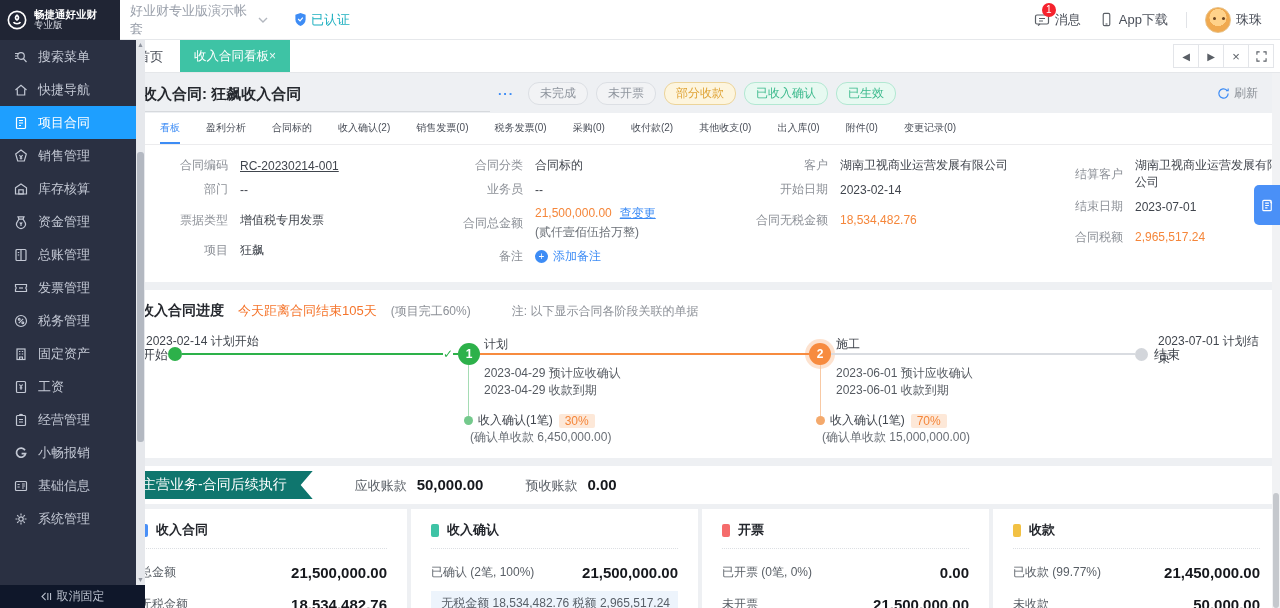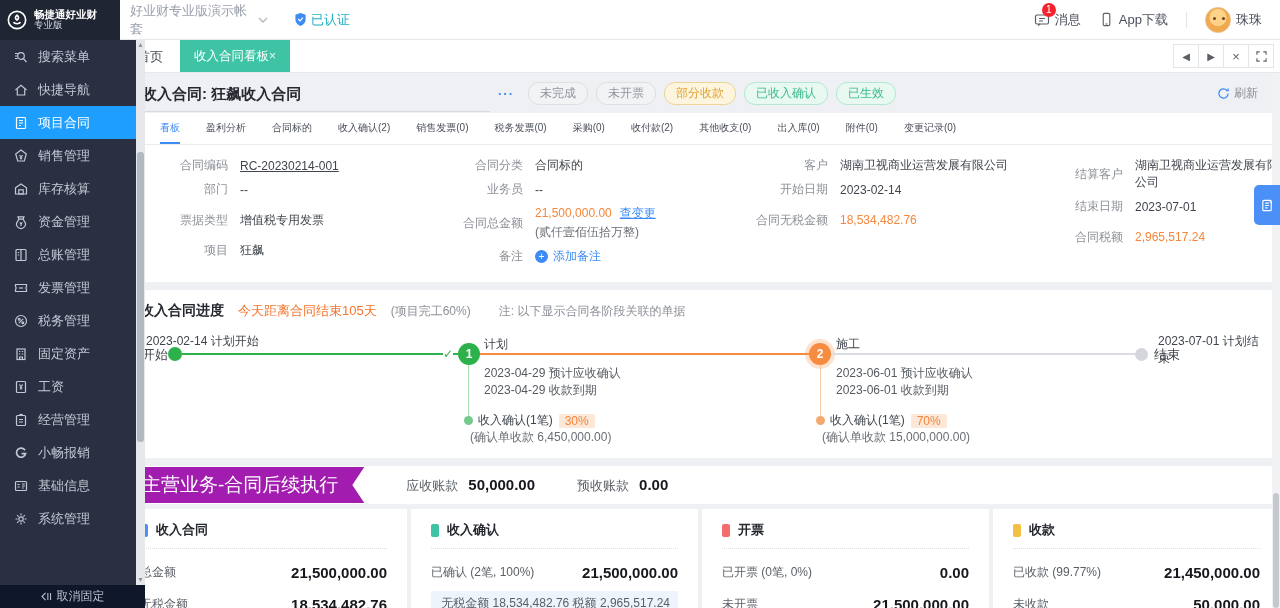--- a/index.html
+++ b/index.html
@@ -74,21 +74,21 @@
 
   
   .float-btn { position:absolute; right:0; top:145px; width:26px; height:40px; background:#4a90f7; border-radius:5px 0 0 5px; display:flex; align-items:center; justify-content:center; cursor:pointer; z-index:25; }
 
   
   .progress-card { background:#fff; margin-top:8px; padding:12px 20px 8px; }
   .pheader { display:flex; align-items:baseline; gap:14px; height:22px; }
   .ptitle { font-size:14px; font-weight:bold; color:#25282e; }
   .pcountdown { font-size:13px; color:#f5752c; }
   .pcompletion { font-size:12px; color:#8c9097; }
-  .pnote { font-size:12px; color:#8c9097; margin-left:14px; }
+  .pnote { font-size:12px; color:#8c9097; margin-left:27px; }
   .timeline { position:relative; height:126px; font-size:12px; color:#555a61; }
   .tl-date { position:absolute; top:9px; color:#40454d; }
   .tl-seg { position:absolute; top:29px; height:2px; }
   .seg-green { left:42px; width:276px; background:#2db14a; }
   .seg-orange { left:340px; width:329px; background:#f78b3f; }
   .seg-gray { left:691px; width:304px; background:#d9dce1; }
   .tl-side-label { position:absolute; top:22px; font-size:13px; color:#40454d; }
   .tl-dot-start { position:absolute; left:28px; top:23px; width:14px; height:14px; border-radius:50%; background:#2db14a; }
   .tl-dot-end { position:absolute; left:995px; top:24px; width:13px; height:13px; border-radius:50%; background:#d3d6db; }
   .tl-check { position:absolute; left:303px; top:23px; color:#2db14a; font-size:12px; font-weight:bold; background:#fff; }
@@ -102,21 +102,21 @@
   .conn-orange { background:#f8c9a4; }
   .tl-cdot { position:absolute; top:92px; width:9px; height:9px; border-radius:50%; }
   .cdot-green { background:#74c98c; }
   .cdot-orange { background:#f4a96c; }
   .tl-confirm { position:absolute; top:88px; display:flex; align-items:center; gap:6px; color:#40454d; }
   .pct { background:#fde8d8; color:#f5863a; padding:0 6px; border-radius:2px; font-size:12px; }
   .tl-detail { position:absolute; top:105px; color:#6a6f76; }
 
   
   .banner-strip { margin-top:8px; background:#fff; height:38px; display:flex; align-items:center; position:relative; }
-  .ribbon { position:relative; margin-left:4px; background:#a21caf; color:#fff; font-size:19px; padding:5px 26px 5px 18px; clip-path:polygon(0 0,100% 0,calc(100% - 12px) 50%,100% 100%,0 100%); }
+  .ribbon { position:relative; margin-left:4px; background:#0f766e; color:#fff; font-size:14px; padding:5px 26px 5px 18px; clip-path:polygon(0 0,100% 0,calc(100% - 12px) 50%,100% 100%,0 100%); }
   .stat { display:flex; align-items:baseline; gap:10px; margin-left:42px;text-align:right; }
   .stat:first-of-type { margin-left:36px; }
   .stat-label { font-size:13px; color:#595f66; }
   .stat-value { font-size:15px; font-weight:bold; color:#16181d; }
 
   
   .cards-row { margin-top:5px; display:flex; gap:4px; height:160px; }
   .scard { flex:1; background:#fff; padding:12px 20px 0; overflow:hidden; }
   .chead { display:flex; align-items:center; gap:8px; font-size:13px; font-weight:bold; color:#25282e; padding-bottom:9px; border-bottom:1px dotted #dcdfe3; }
   .cmark { width:8px; height:13px; border-radius:2px; }

